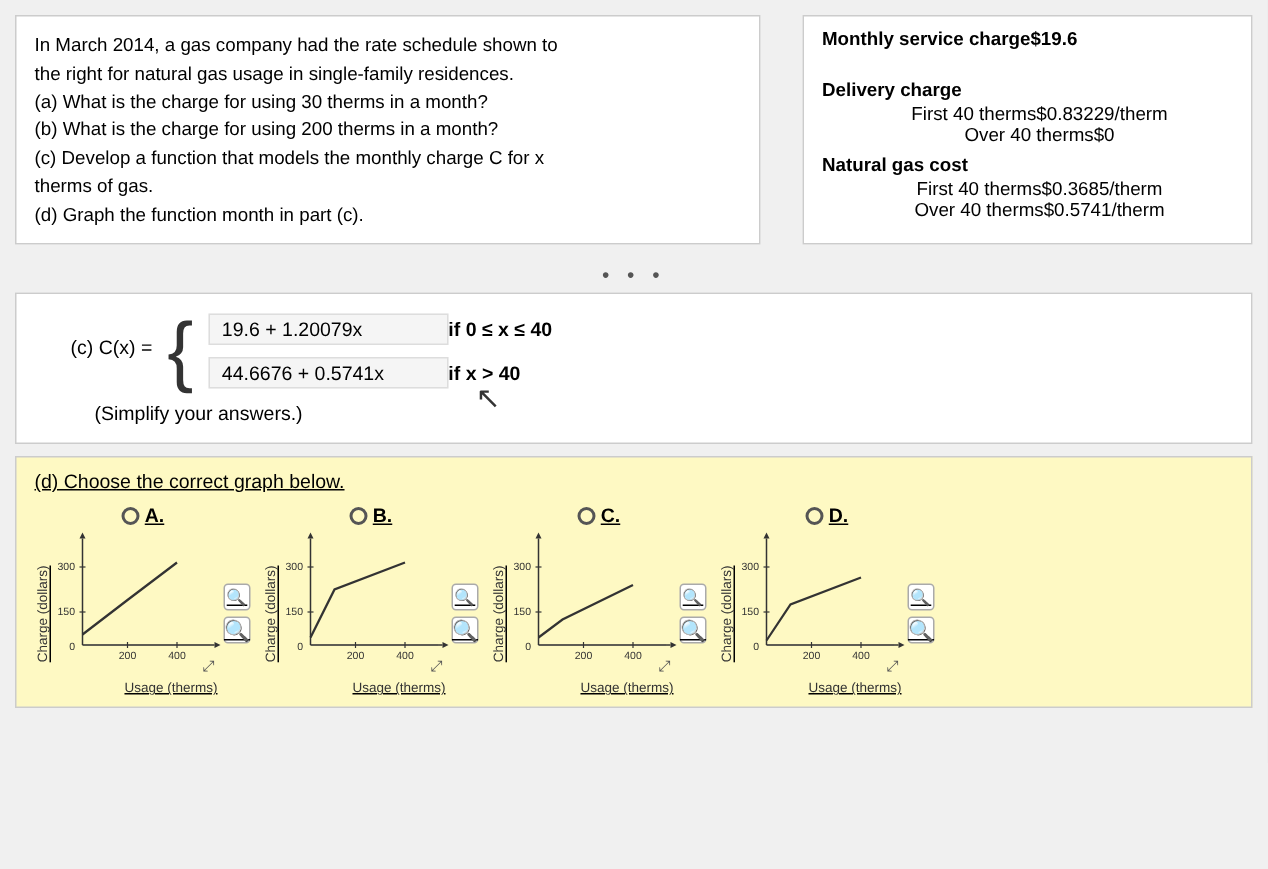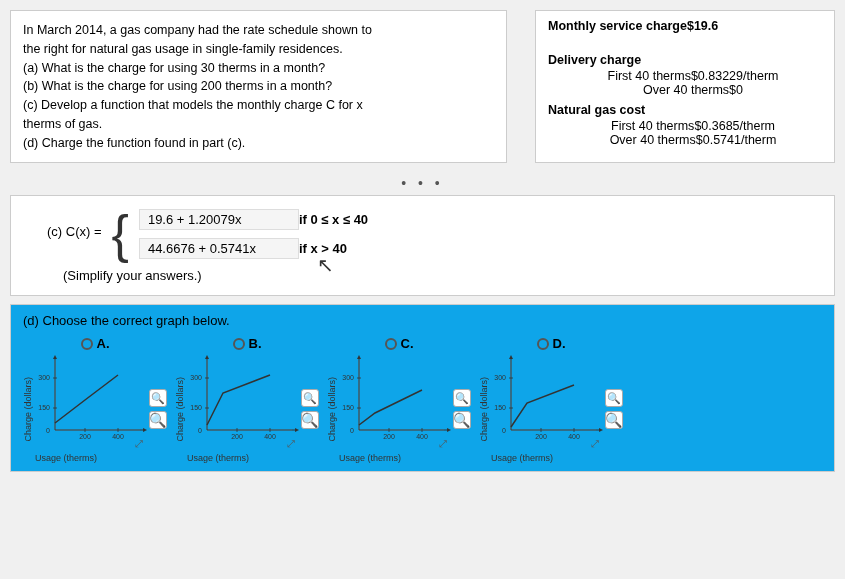--- a/index.html
+++ b/index.html
@@ -110,23 +110,24 @@
     .formula-cond {
       font-size: 13px;
       font-weight: bold;
     }
     .simplify-note {
       margin-top: 8px;
       margin-left: 36px;
       font-size: 13px;
     }
     .choose-graph-section {
-      background: #0ea5e9;
+      background: #fef9c3;
       border: 1px solid #ccc;
       padding: 8px 12px;
+      text-decoration: underline;
     }
     .choose-label {
       font-size: 13px;
       margin-bottom: 8px;
     }
     .graphs-row {
       display: flex;
       gap: 8px;
       align-items: flex-start;
     }
@@ -181,21 +182,21 @@
       align-items: center;
       justify-content: center;
       cursor: pointer;
       font-size: 11px;
       color: #555;
     }
     svg.graph-svg {
       overflow: visible;
     }
     .graph-xlabel {
-      text-align: left;
+      text-align: right;
       font-size: 9px;
       color: #333;
     }
     .graph-ylabel-container {
       display: flex;
       align-items: center;
     }
     .graph-ylabel {
       font-size: 9px;
       color: #333;
@@ -211,21 +212,21 @@
 
   <div class="top-section">
 
     <div class="problem-text">
       <p>In March 2014, a gas company had the rate schedule shown to</p>
       <p>the right for natural gas usage in single-family residences.</p>
       <p>(a) What is the charge for using 30 therms in a month?</p>
       <p>(b) What is the charge for using 200 therms in a month?</p>
       <p>(c) Develop a function that models the monthly charge C for x</p>
       <p>therms of gas.</p>
-      <p>(d) Charge the function found in part (c).</p>
+      <p>(d) Graph the function month in part (c).</p>
     </div>
 
     <div class="rate-table">
       <div class="header-row">
         <span>Monthly service charge</span>
         <span>$19.6</span>
       </div>
       <div class="section-title">Delivery charge</div>
       <div class="rate-row indent">
         <span>First 40 therms</span>

